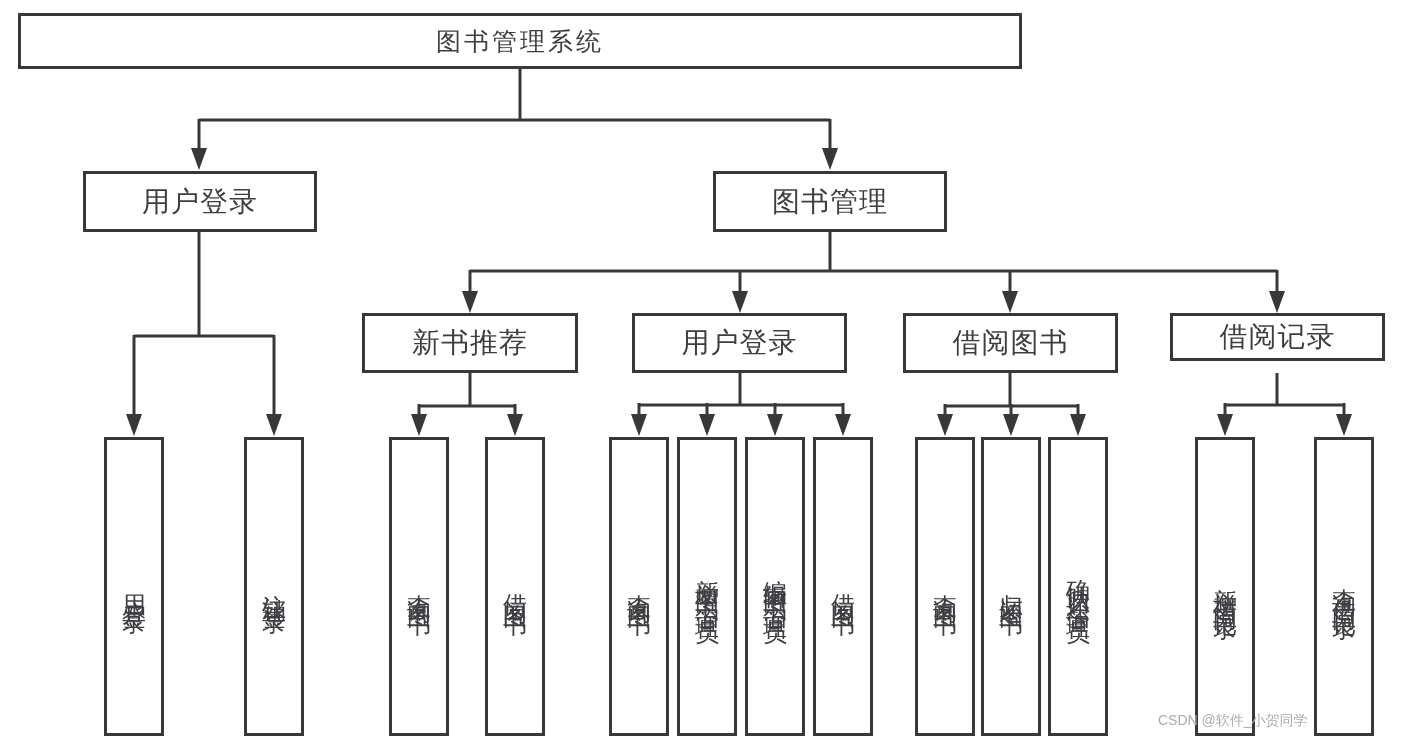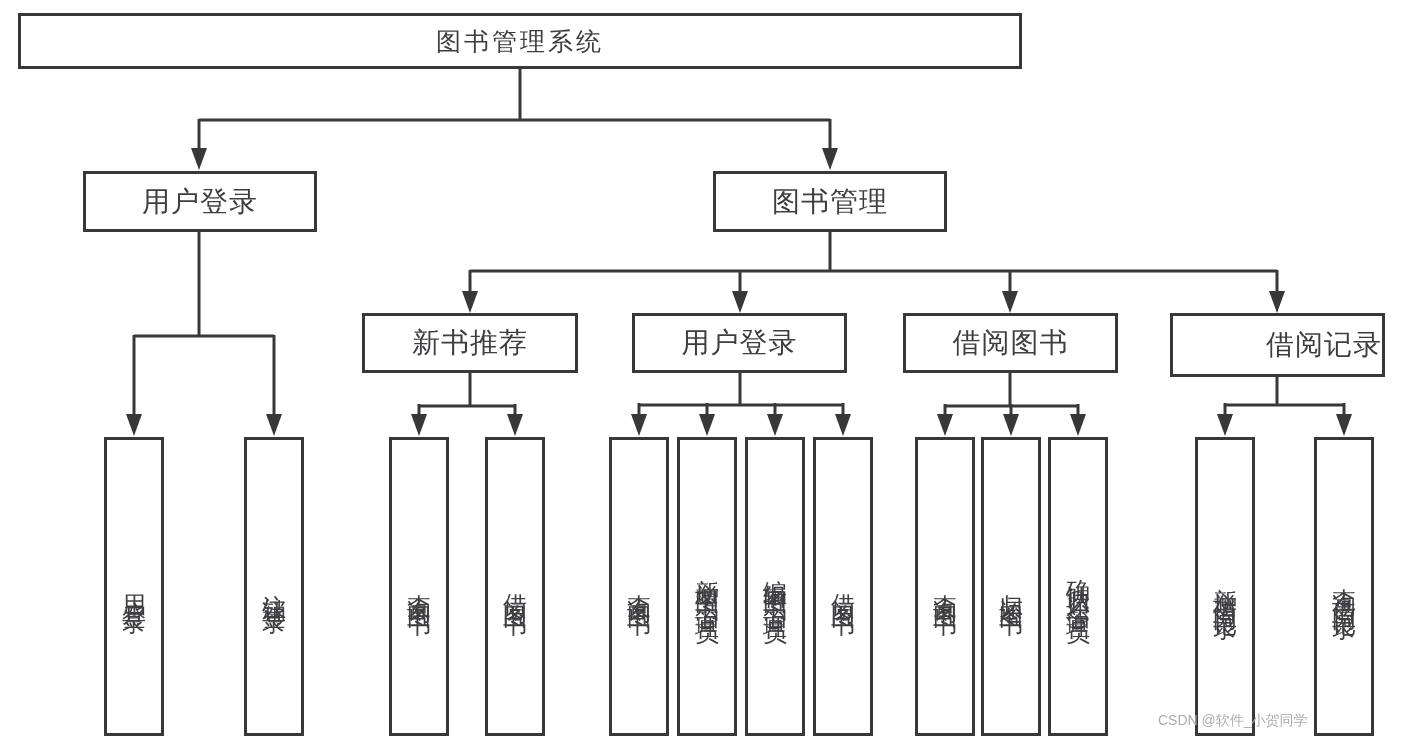--- a/index.html
+++ b/index.html
@@ -28,21 +28,21 @@
     writing-mode:vertical-rl;text-orientation:mixed;
     font-size:24px;line-height:1;letter-spacing:6px;white-space:nowrap;
   }
   
   #b-root{left:18px;top:13px;width:1004px;height:56px;}
   #b-login{left:83px;top:171px;width:234px;height:61px;}
   #b-mgmt{left:713px;top:171px;width:234px;height:61px;}
   #b-mod0{left:362px;top:313px;width:216px;height:60px;}
   #b-mod1{left:632px;top:313px;width:215px;height:60px;}
   #b-mod2{left:903px;top:313px;width:215px;height:60px;}
-  #b-mod3{left:1170px;top:313px;width:215px;height:64px;justify-content:flex-end;}
+  #b-mod3{left:1170px;top:313px;width:215px;height:48px;}
   #lf-0-0{left:104px;} #lf-0-1{left:244px;}
   #lf-1-0{left:389px;} #lf-1-1{left:485px;}
   #lf-2-0{left:609px;} #lf-2-1{left:677px;} #lf-2-2{left:745px;} #lf-2-3{left:813px;}
   #lf-3-0{left:915px;} #lf-3-1{left:981px;} #lf-3-2{left:1048px;}
   #lf-4-0{left:1195px;} #lf-4-1{left:1314px;}
   #watermark{
     position:absolute;left:1158px;top:712px;z-index:5;
     font-size:14px;color:var(--watermark);white-space:nowrap;
   }
 </style>

